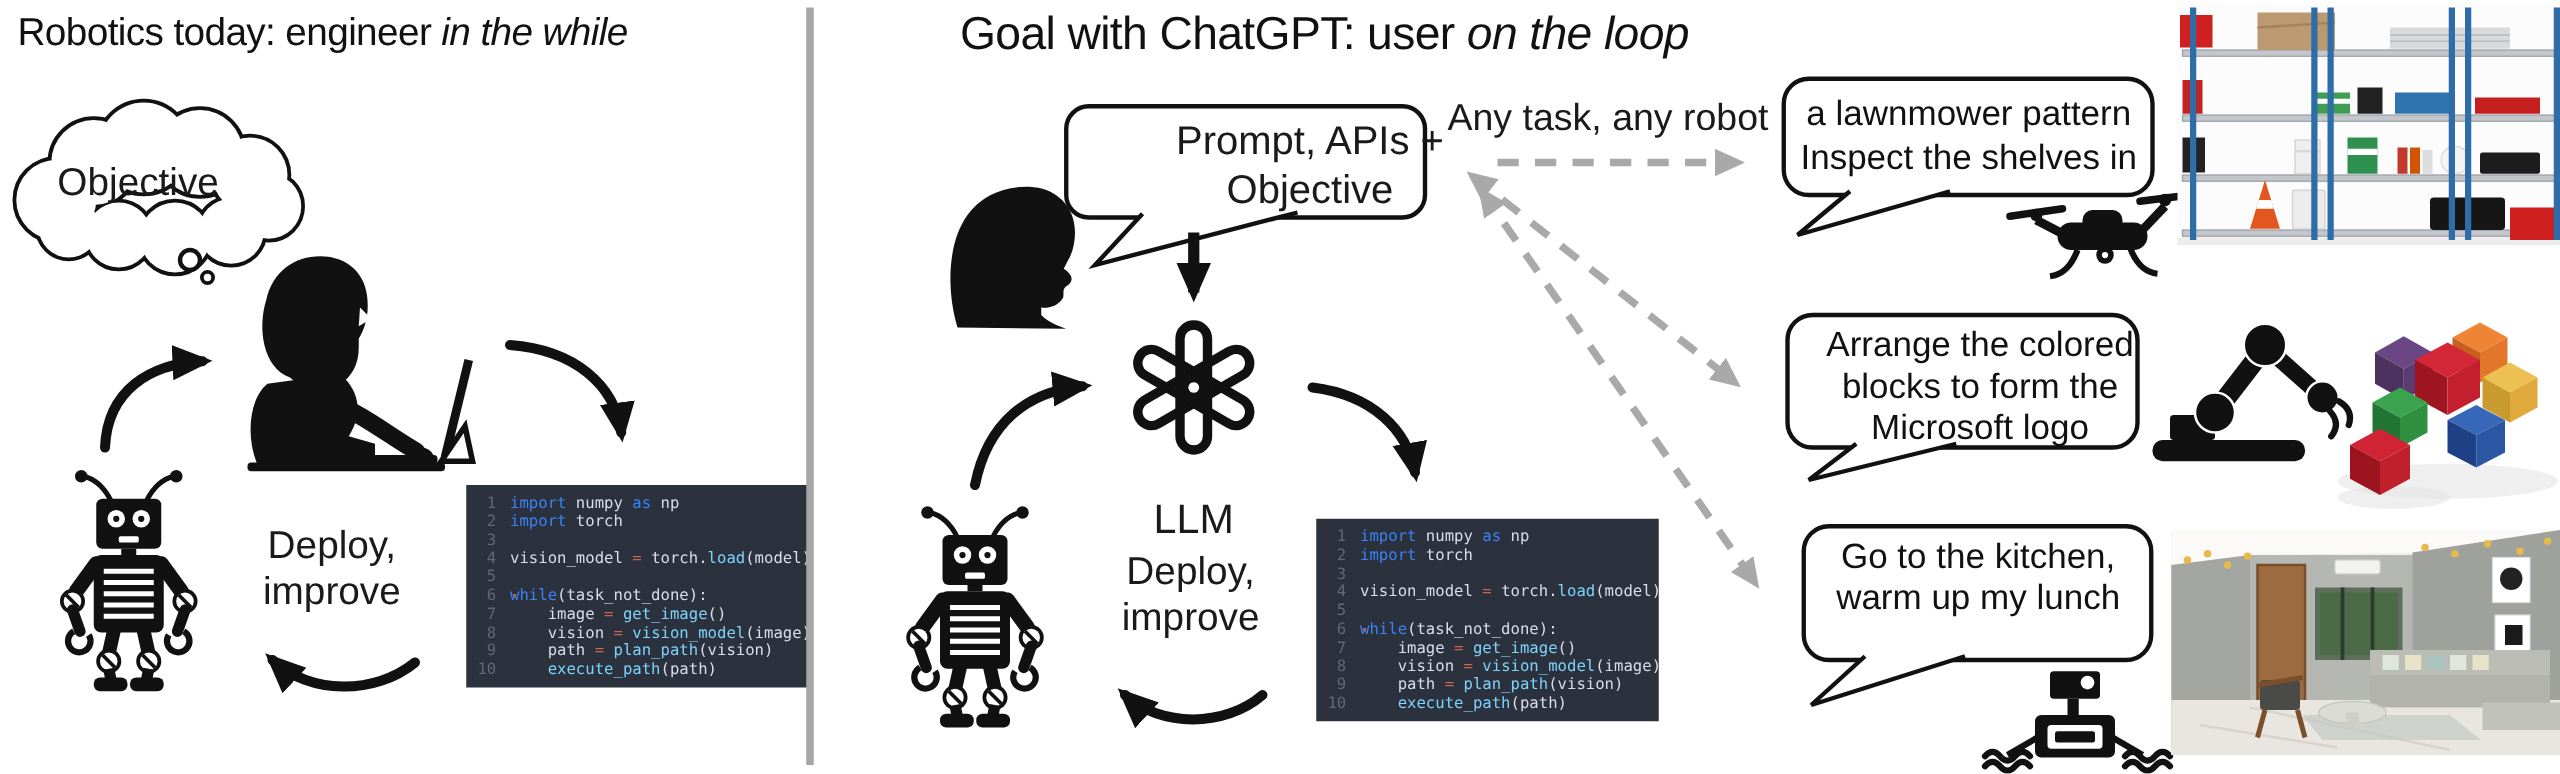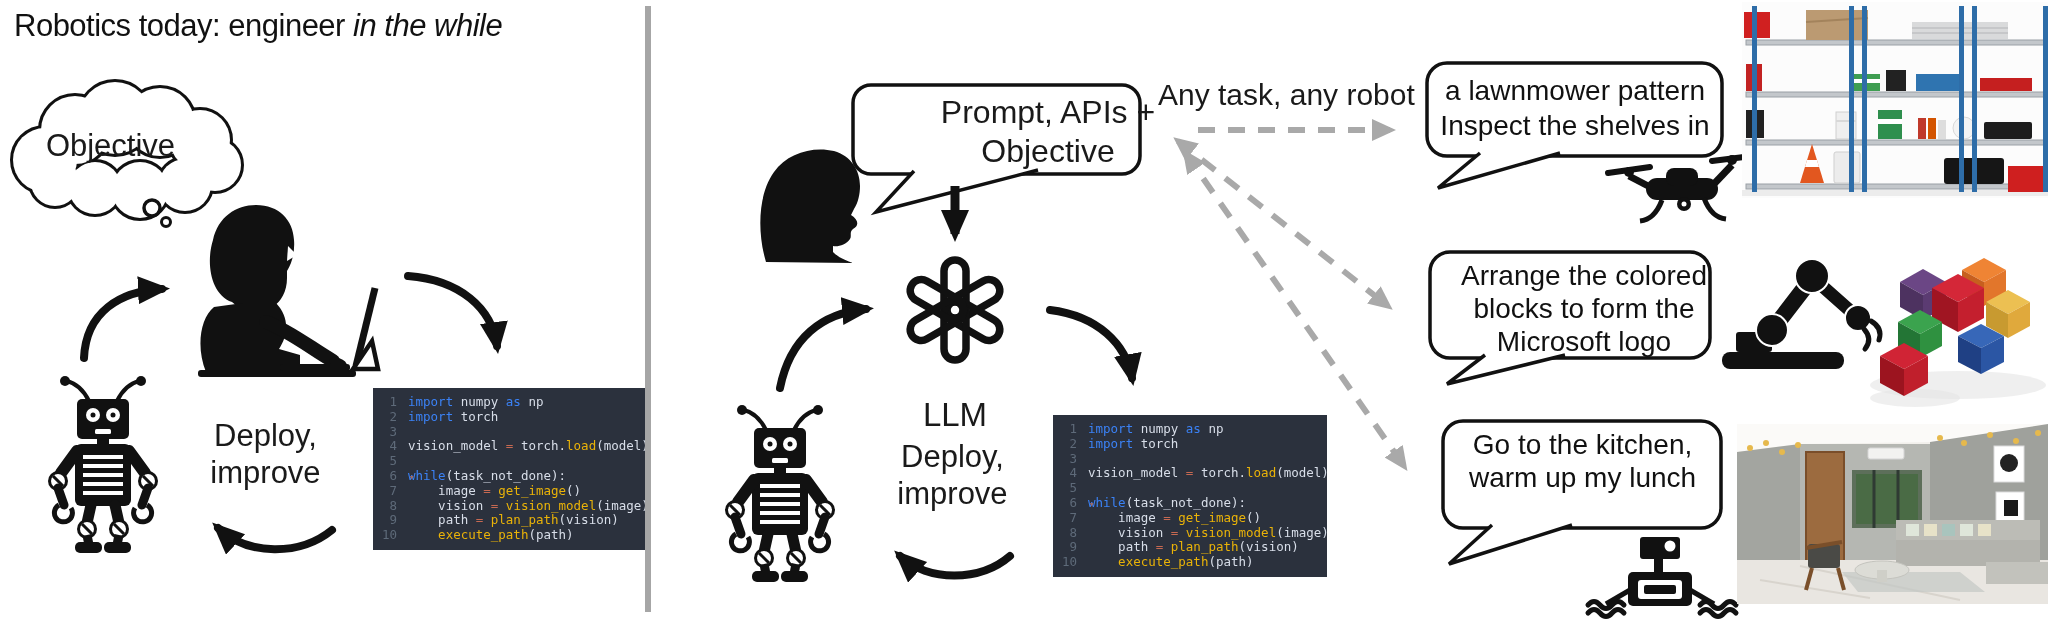--- a/index.html
+++ b/index.html
@@ -13,21 +13,21 @@
   .center{text-align:center;white-space:normal;}
   .divider{position:absolute;left:645px;top:6px;width:6px;height:606px;background:#a6a6a6;}
   .cloud-label{left:28px;top:128px;width:165px;font-size:31px;text-align:center;}
   .deploy{font-size:31px;line-height:37px;text-align:center;}
   .bubble-text{font-size:28px;line-height:35px;text-align:center;color:#111;}
   .code-block{position:absolute;width:274px;height:162px;background:#2b313d;box-sizing:border-box;
               padding:7px 6px 7px 4px;font-family:"DejaVu Sans Mono",monospace;font-size:12.5px;}
   .cl{height:14.8px;display:flex;align-items:center;white-space:pre;line-height:14.8px;}
   .ln{width:20px;flex:0 0 20px;text-align:right;margin-right:11px;color:#5e6a79;}
   .fold{width:0;overflow:visible;font-size:9px;color:#9b6b6b;transform:translate(1px,1px);}
-  .tk-k{color:#3b82f6;} .tk-o{color:#c66952;} .tk-f{color:#eab308;} .tk-p{color:#d8dee9;}
+  .tk-k{color:#3b82f6;} .tk-o{color:#c66952;} .tk-f{color:#7dd3fc;} .tk-p{color:#d8dee9;}
 </style>
 </head>
 <body>
 
 <div class="stage">
 
 <svg class="art" viewBox="0 0 2048 619">
   <defs>
     <marker id="ahB" markerUnits="userSpaceOnUse" markerWidth="34" markerHeight="30" refX="24" refY="14" orient="auto">
       <path d="M0,0 L32,14 L0,28 Z" fill="#111"></path>
@@ -382,20 +382,21 @@
       <div class="cl"><span class="ln">5</span></div>
       <div class="cl"><span class="ln">6</span><span class="fold">▾</span><span class="tk-k">while</span><span class="tk-p">(task_not_done):</span></div>
       <div class="cl"><span class="ln">7</span><span class="tk-p">    image </span><span class="tk-o">=</span><span class="tk-f"> get_image</span><span class="tk-p">()</span></div>
       <div class="cl"><span class="ln">8</span><span class="tk-p">    vision </span><span class="tk-o">=</span><span class="tk-f"> vision_model</span><span class="tk-p">(image)</span></div>
       <div class="cl"><span class="ln">9</span><span class="tk-p">    path </span><span class="tk-o">=</span><span class="tk-f"> plan_path</span><span class="tk-p">(vision)</span></div>
       <div class="cl"><span class="ln">10</span><span class="tk-f">    execute_path</span><span class="tk-p">(path)</span></div>
     </div>
 
 <div class="divider"></div>
 
+<div class="txt title-r" style="left:768px;top:6px;"><span>Goal with ChatGPT: user </span><em>on the loop</em></div>
 
 <div class="txt center" style="left:882px;top:93px;width:332px;font-size:32px;line-height:39px;">
   <div>Prompt, APIs +</div>
   <div>Objective</div>
 </div>
 
 <div class="txt center" style="left:905px;top:364px;width:100px;font-size:33px;margin-top:32px;">LLM</div>
 
 <div class="txt" style="left:1158px;top:78px;font-size:30px;">Any task, any robot</div>
 

